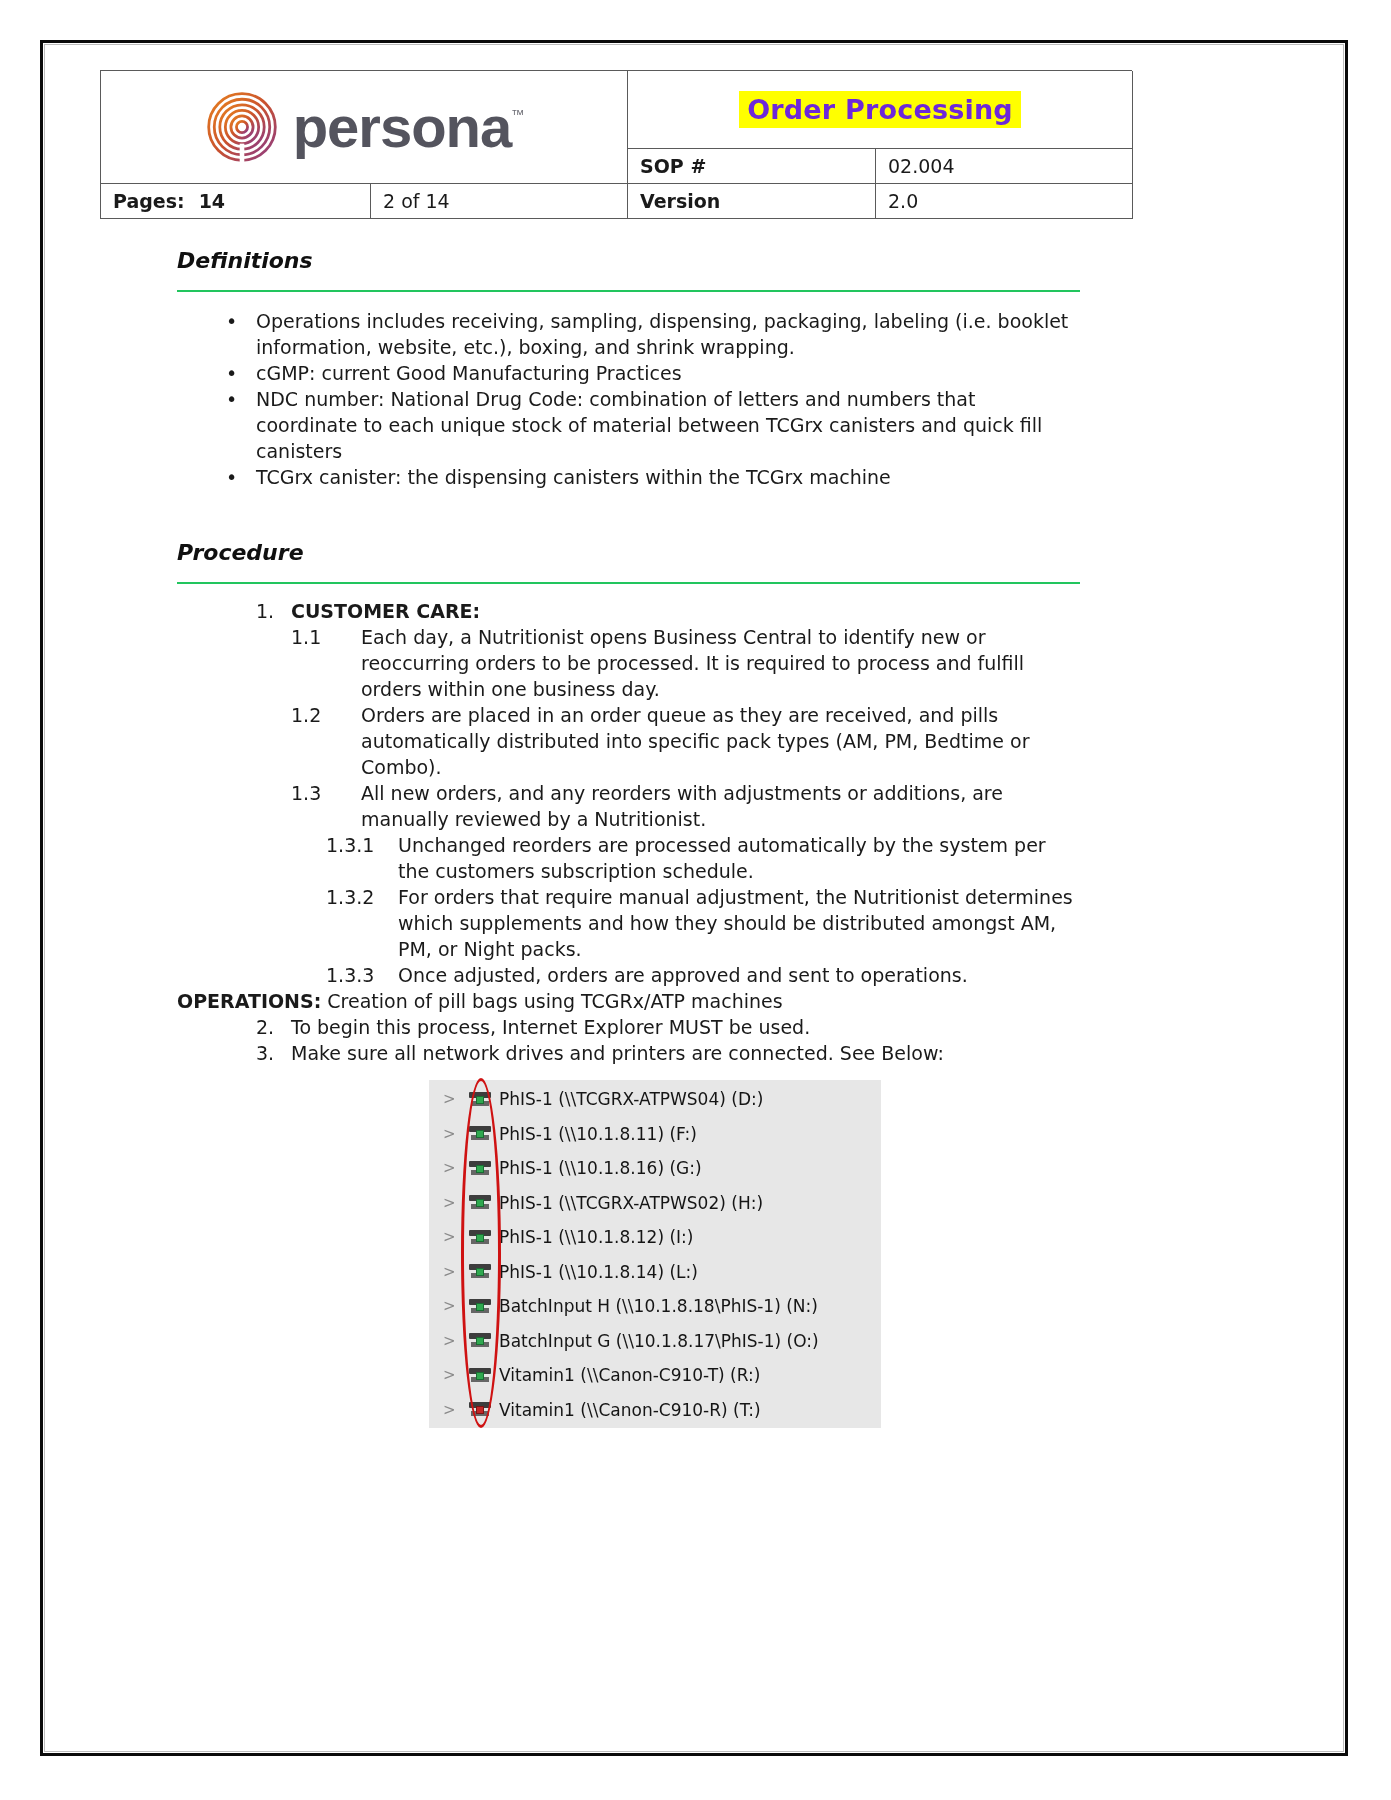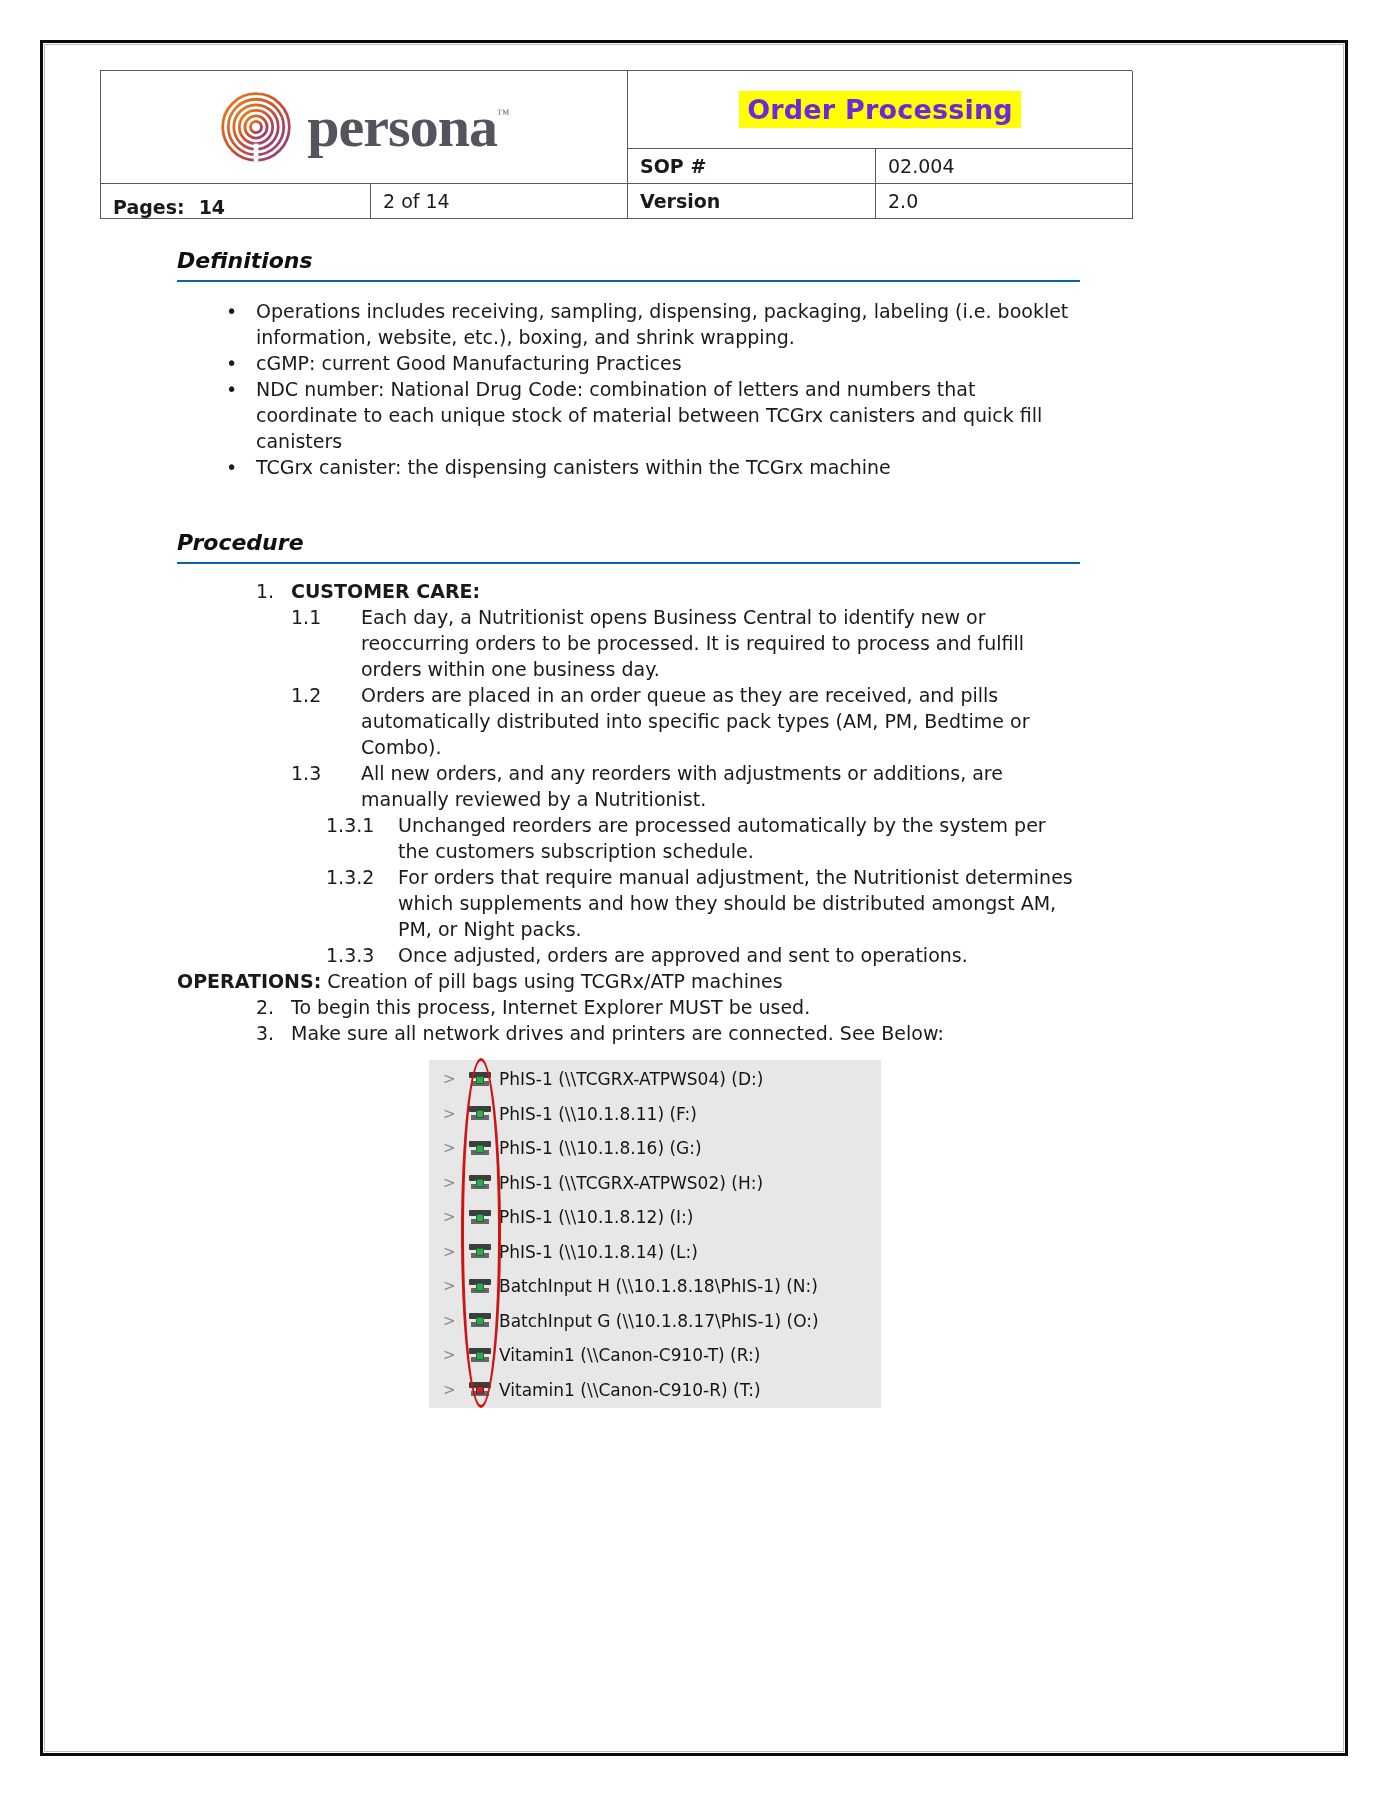--- a/index.html
+++ b/index.html
@@ -21,47 +21,47 @@
     grid-template-columns: 270px 257px 248px 257px;
     grid-template-rows: 78px 35px 35px;
     border-left: 1px solid #5a5a5a; border-top: 1px solid #5a5a5a;
     font-size: 19px;
   }
   .hcell { border-right: 1px solid #5a5a5a; border-bottom: 1px solid #5a5a5a; display: flex; align-items: center; padding: 0 12px; background: #fff; }
   .cell-logo   { grid-column: 1 / 3; grid-row: 1 / 3; justify-content: center; gap: 14px; }
   .cell-title  { grid-column: 3 / 5; grid-row: 1; justify-content: center; }
   .cell-soplbl { grid-column: 3; grid-row: 2; }
   .cell-sopval { grid-column: 4; grid-row: 2; }
-  .cell-pages  { grid-column: 1; grid-row: 3; gap: 14px; align-items: flex-end; }
+  .cell-pages  { grid-column: 1; grid-row: 3; gap: 14px; }
   .cell-pageof { grid-column: 2; grid-row: 3; text-align: center; }
   .cell-verlbl { grid-column: 3; grid-row: 3; }
   .cell-verval { grid-column: 4; grid-row: 3; }
   .bold { font-weight: bold; }
 
   .title-hl {
     background: #ffff00; color: #6d28d9;
     font-weight: bold; font-size: 27px;
     padding: 3px 8px; letter-spacing: 0.2px;
   }
 
   .logo-wordmark {
-    font-family: Liberation Serif, serif;
+    font-family: Liberation Sans, sans-serif;
     font-size: 58px; font-weight: 600; color: #54545e;
     letter-spacing: -1px; line-height: 1;
   }
   .logo-tm { font-size: 13px; vertical-align: 28px; font-weight: normal; color: #6a6a72; }
 
   
   .content { position: absolute; left: 134px; top: 205px; width: 903px; }
 
   .sec-heading {
     font-size: 22px; font-weight: bold; font-style: italic;
     color: #101010;
-    border-bottom: 2px solid #0369a1;
-    padding-bottom: 6px;
+    border-bottom: 2px solid #22c55e;
+    padding-bottom: 16px;
   }
   .body-text { font-size: 19px; line-height: 26px; }
 
   .bullets { margin-top: 16px; }
   .bullet-row { display: flex; }
   .bullet-row .dot { width: 30px; margin-left: 49px; flex-shrink: 0; }
   .bullet-row .dot::before { content: "•"; font-size: 19px; }
   .bullet-row .btxt { flex: 1; }
 
   .proc-block { margin-top: 50px; }

